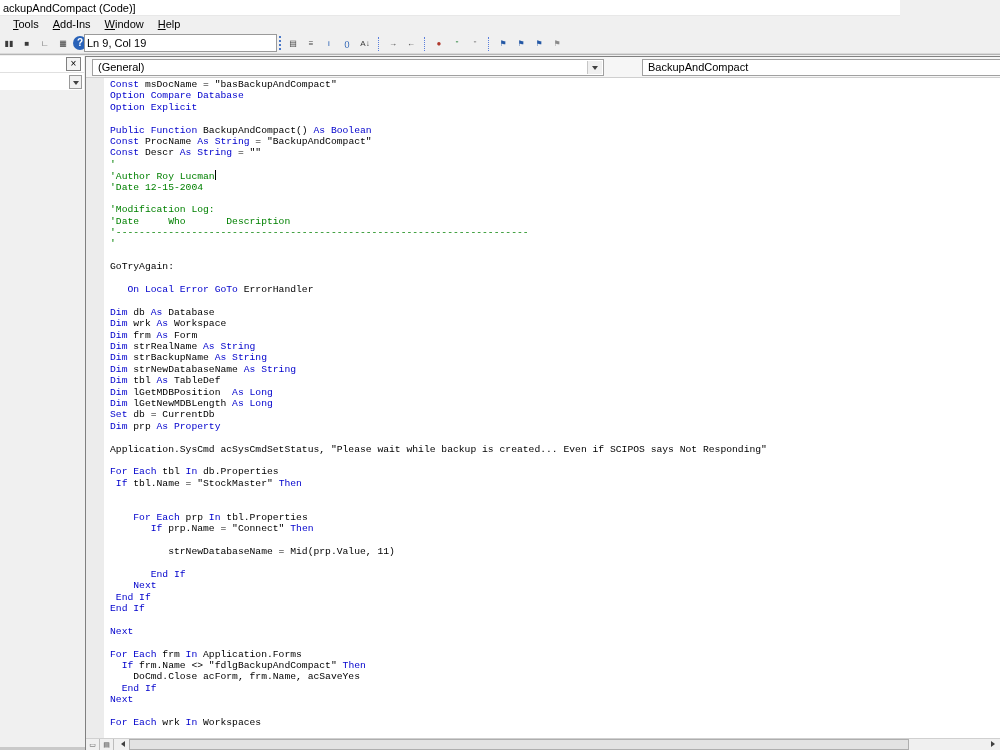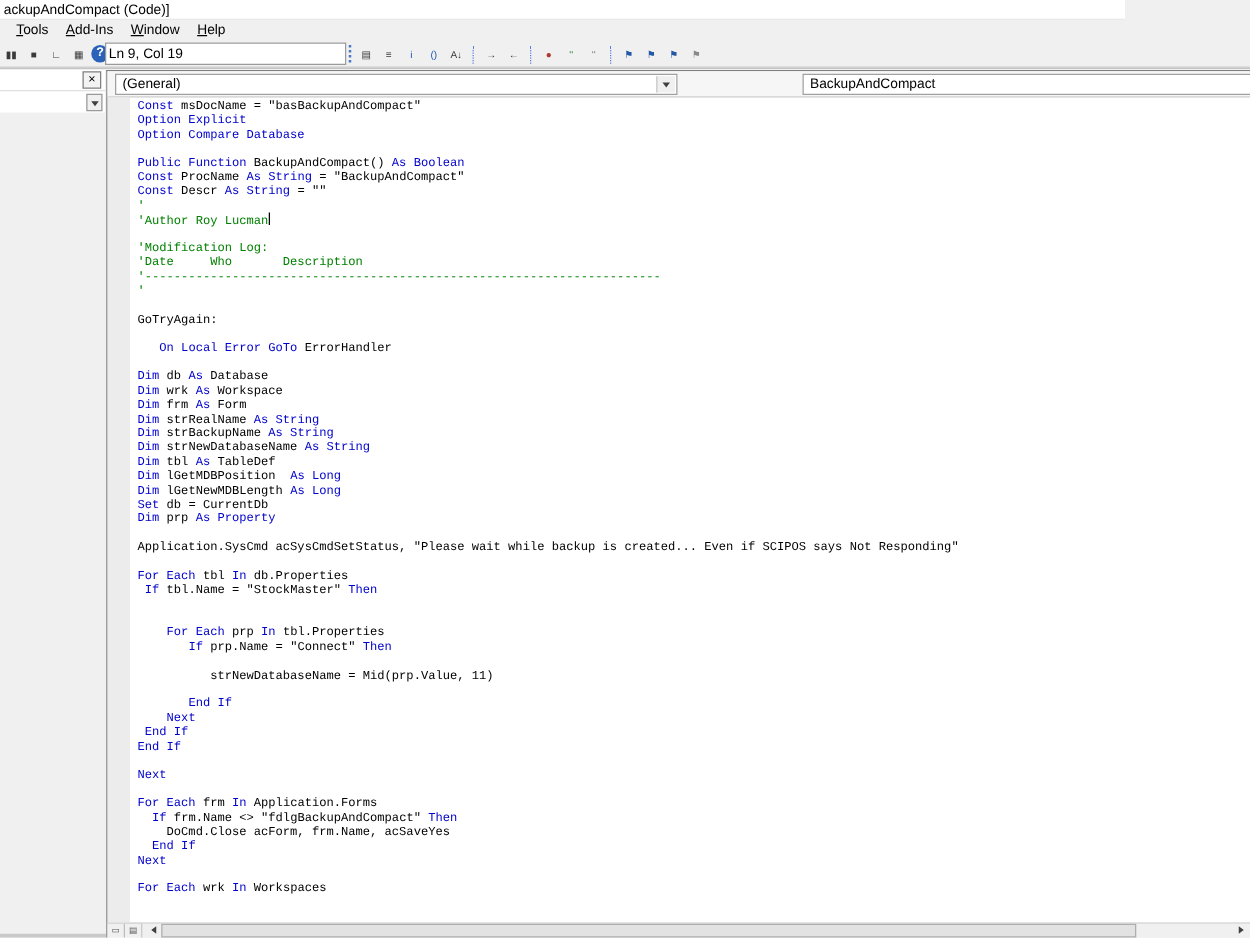--- a/index.html
+++ b/index.html
@@ -50,21 +50,21 @@
     border:3px solid transparent; border-top:4px solid #404040; }
 
   
   .main { position:absolute; left:85px; top:1px; right:0; bottom:0;
     background:#ffffff; border-left:1px solid #808080; border-top:1px solid #808080; }
   .combo-row { position:absolute; left:0; top:0; right:0; height:21px;
     background:#f6f6f6; border-bottom:1px solid #cfcfcf; }
   .combo { position:absolute; top:2px; height:17px; background:#fff;
     border:1px solid #a0a0a0; font-size:11px; line-height:15px; padding-left:5px;
     color:#000; overflow:hidden; }
-  .combo.obj { left:6px; width:450px; }
+  .combo.obj { left:6px; width:512px; }
   .combo.proc { left:556px; right:-2px; }
   .combo-arrow { position:absolute; right:1px; top:1px; width:15px; height:13px;
     background:#f0f0f0; border-left:1px solid #c6c6c6; }
   .combo-arrow::after { content:""; position:absolute; left:4px; top:5px;
     border:3px solid transparent; border-top:4px solid #404040; }
 
   .code-wrap { position:absolute; left:0; right:0; top:21px; bottom:12px;
     display:flex; overflow:hidden; }
   .margin-bar { width:18px; background:#ececec; }
   .code-text { flex:1; padding:1px 0 0 6px; overflow:hidden;
@@ -152,28 +152,29 @@
       </div>
       <div class="combo proc">
         <span>BackupAndCompact</span>
       </div>
     </div>
 
     <div class="code-wrap">
       <div class="margin-bar"></div>
       <div class="code-text">
           <div class="code-line"><span class="seg-k">Const</span><span class="seg-t"> msDocName = "basBackupAndCompact"</span></div>
+          <div class="code-line"><span class="seg-k">Option Compare Database</span></div>
           <div class="code-line"><span class="seg-k">Option Explicit</span></div>
-          <div class="code-line"><span class="seg-k">Option Compare Database</span></div>
           <div class="code-line"></div>
           <div class="code-line"><span class="seg-k">Public Function</span><span class="seg-t"> BackupAndCompact() </span><span class="seg-k">As Boolean</span></div>
           <div class="code-line"><span class="seg-k">Const</span><span class="seg-t"> ProcName </span><span class="seg-k">As String</span><span class="seg-t"> = "BackupAndCompact"</span></div>
           <div class="code-line"><span class="seg-k">Const</span><span class="seg-t"> Descr </span><span class="seg-k">As String</span><span class="seg-t"> = ""</span></div>
           <div class="code-line"><span class="seg-c">'</span></div>
           <div class="code-line"><span class="seg-c">'Author Roy Lucman</span><span class="caret"></span></div>
+          <div class="code-line"><span class="seg-c">'Date 12-15-2004</span></div>
           <div class="code-line"></div>
           <div class="code-line"><span class="seg-c">'Modification Log:</span></div>
           <div class="code-line"><span class="seg-c">'Date     Who       Description</span></div>
           <div class="code-line"><span class="seg-c">'-----------------------------------------------------------------------</span></div>
           <div class="code-line"><span class="seg-c">'</span></div>
           <div class="code-line"></div>
           <div class="code-line"><span class="seg-t">GoTryAgain:</span></div>
           <div class="code-line"></div>
           <div class="code-line"><span class="seg-t">   </span><span class="seg-k">On Local Error GoTo</span><span class="seg-t"> ErrorHandler</span></div>
           <div class="code-line"></div>

